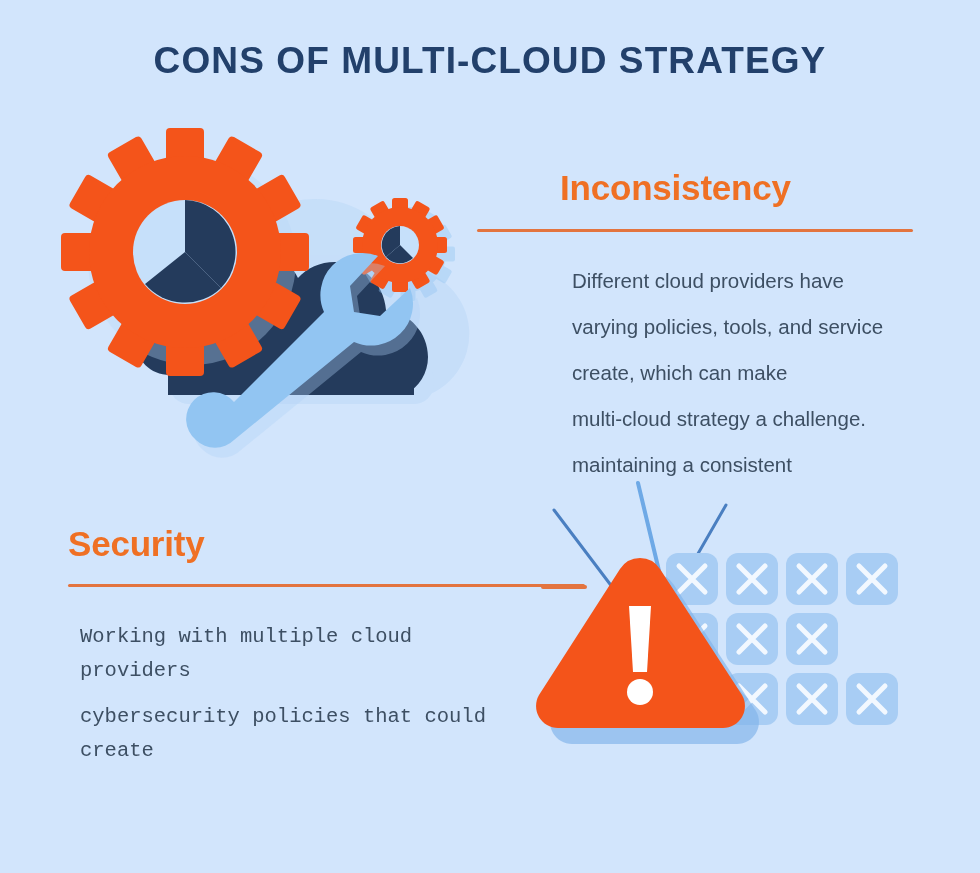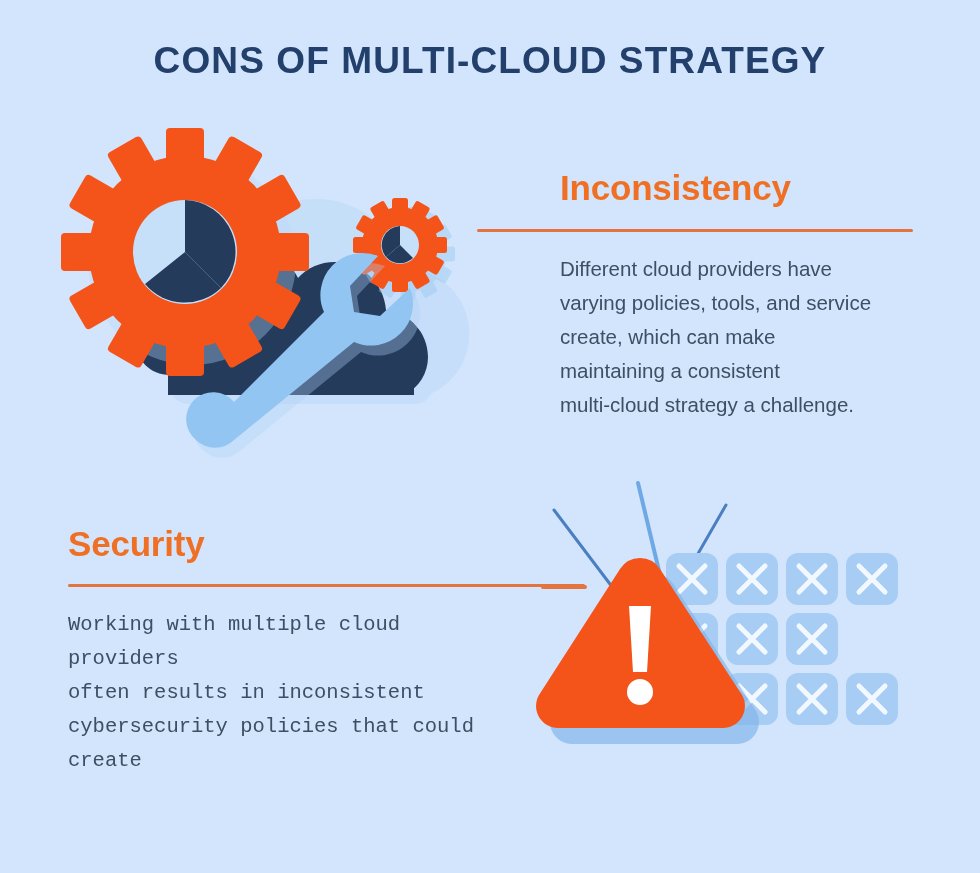--- a/index.html
+++ b/index.html
@@ -53,21 +53,21 @@
     background: #e3743f;
     border-radius: 2px;
   }
   .section-body {
     position: absolute;
     font-size: 20.5px;
     line-height: 34px;
     color: #3d4f63;
     font-family: "Liberation Sans", sans-serif;
   }
-  .section-body p { margin: 0; }
+  .section-body p { margin: 12px; }
 
   
   #heading-inconsistency { left: 560px; top: 168px; }
   #rule-inconsistency   { left: 477px; top: 229px; width: 436px; }
   #body-inconsistency   { left: 560px; top: 252px; width: 380px; }
 
   
   #heading-security { left: 68px;  top: 524px; }
   #rule-security    { left: 68px;  top: 584px; width: 517px; }
   #body-security    { left: 68px;  top: 608px; width: 430px; font-family: Liberation Mono, monospace; }
@@ -280,29 +280,28 @@
       </g>
     </svg>
   </div>
 
   <div class="section-heading" id="heading-inconsistency">Inconsistency</div>
   <div class="section-rule" id="rule-inconsistency"></div>
   <div class="section-body" id="body-inconsistency">
     <p>Different cloud providers have</p>
     <p>varying policies, tools, and service</p>
     <p>create, which can make</p>
+    <p>multi-cloud strategy a challenge.</p>
     <p>maintaining a consistent</p>
-    <p>multi-cloud strategy a challenge.</p>
   </div>
 
   <div class="section-heading" id="heading-security">Security</div>
   <div class="section-rule" id="rule-security"></div>
   <div class="section-body" id="body-security">
     <p>Working with multiple cloud providers</p>
-    <p>often results in inconsistent</p>
     <p>cybersecurity policies that could create</p>
   </div>
 
   <div class="illustration" id="warning-grid-illustration">
     <svg width="400" height="310" viewBox="0 0 400 310" xmlns="http://www.w3.org/2000/svg">
 
       <g stroke-linecap="round" fill="none">
         <line x1="108" y1="13" x2="130" y2="105" stroke="#6ea9e6" stroke-width="4"></line>
         <line x1="24" y1="40" x2="86" y2="122" stroke="#4a7fc1" stroke-width="3"></line>
         <line x1="196" y1="35" x2="150" y2="115" stroke="#4a7fc1" stroke-width="3"></line>

